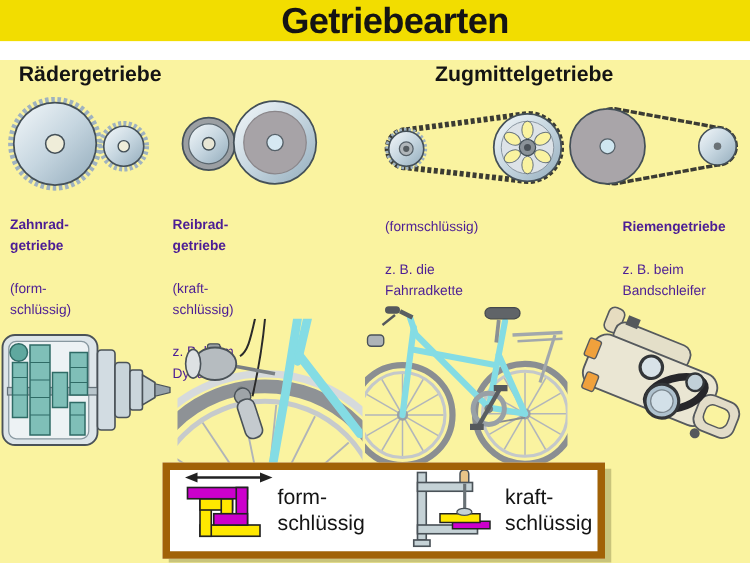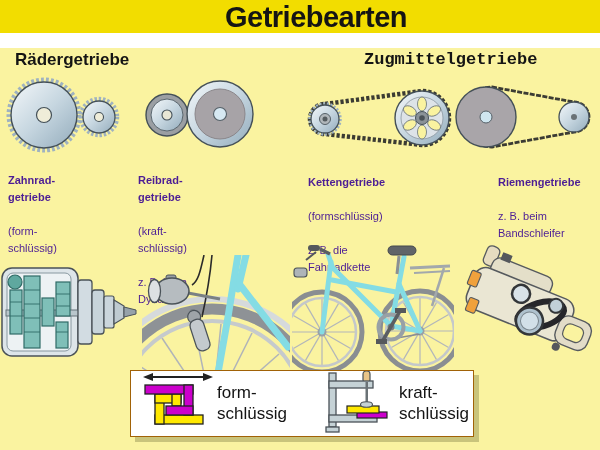--- a/index.html
+++ b/index.html
@@ -14,32 +14,32 @@
   #title{
     left:0;top:0;width:600px;height:33px;line-height:34px;text-align:center;
     font-size:29px;font-weight:bold;color:#141414;letter-spacing:-0.5px;padding-left:16px;
   }
   #white-strip{left:0;top:33px;width:600px;height:15px;background:#FFFFFF;}
   .group-header{
     top:50px;width:200px;
     font-size:17px;font-weight:bold;color:#141414;white-space:nowrap;
   }
   #group-header-1{left:15px;}
-  #group-header-2{left:364px;font-family:Liberation Mono, monospace;}
+  #group-header-2{left:348px;}
   .item-text{
     font-size:11px;line-height:17px;color:#4c1d95;white-space:pre-line;
   }
   .item-name{font-weight:bold;}
   #text-1{left:8px;top:155px;width:138px;}
   #text-2{left:138px;top:155px;width:142px;}
   #text-3{left:308px;top:157px;width:150px;}
   #text-4{left:455px;top:157px;width:144px;margin-left:43px;}
   #legend-box{
     left:130px;top:370px;width:342px;height:65px;background:#FFFFFF;
-    border:1px solid #a16207;
+    border:6px solid #a16207;
     box-shadow:5px 5px 0 rgba(110,110,55,0.35);
   }
   .legend-label{
     position:absolute;top:11px;font-size:17px;line-height:21px;
     color:#141414;white-space:pre-line;
   }
   #form-label{left:86px;}
   #kraft-label{left:268px;}
   svg{display:block;}
 </style>
@@ -137,21 +137,20 @@
 </div>
 <div id="text-2" class="abs item-text">
   <div class="item-name">Reibrad-
 getriebe</div>
   <div>(kraft-
 schlüssig)</div>
   <div>z. B. beim
 Dynamo</div>
 </div>
 <div id="text-3" class="abs item-text">
-  <div class="item-name">Kettengetriebe</div>
   <div>(formschlüssig)</div>
   <div>z. B. die
 Fahrradkette</div>
 </div>
 <div id="text-4" class="abs item-text">
   <div class="item-name">Riemengetriebe</div>
   <div>z. B. beim
 Bandschleifer</div>
 </div>
 

